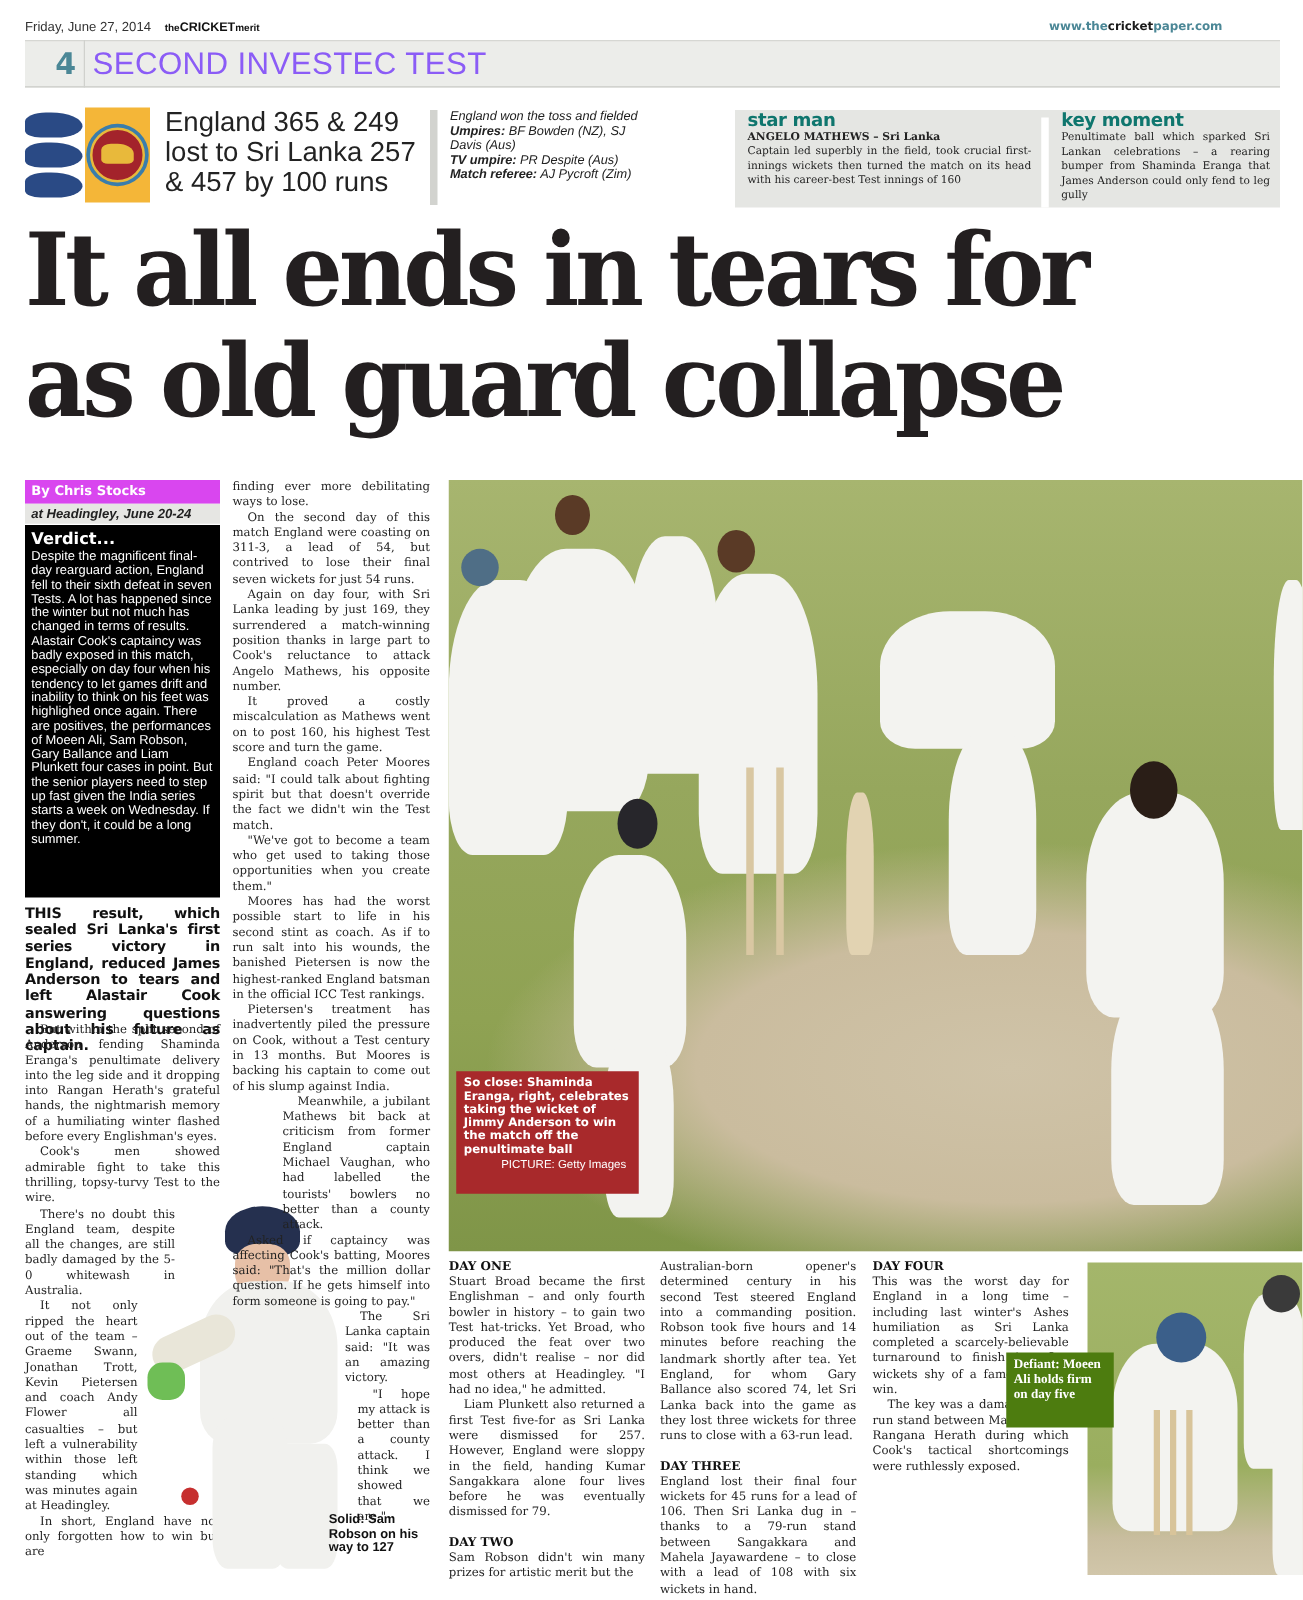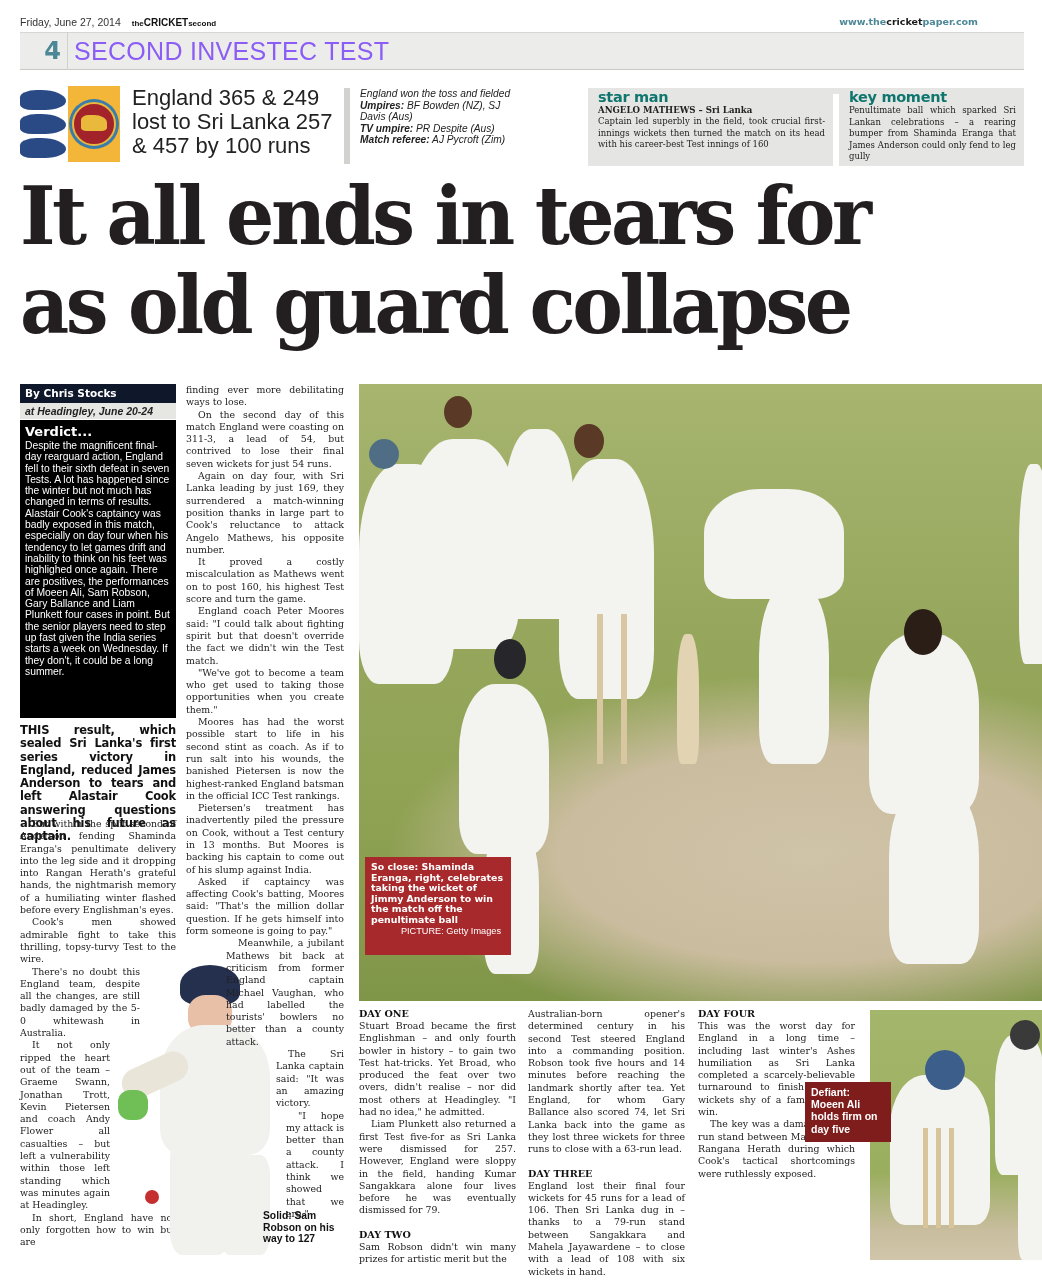--- a/index.html
+++ b/index.html
@@ -40,21 +40,21 @@
   .facts .divider { width: 6px; background: #fff; margin: 6px 0 0 0; }
   .facts .col2 { width: 185px; }
   .facts h3 { font-family: "DejaVu Sans", sans-serif; font-weight: bold; font-size: 14.5px; line-height: 16px; color: #0f766e; letter-spacing: -0.3px; }
   .facts .who { font-family: "DejaVu Serif", serif; font-weight: bold; font-size: 8.6px; line-height: 11px; color: #222; }
   .facts p { font-family: "DejaVu Serif", serif; font-size: 8.5px; line-height: 11.6px; color: #222; text-align: justify; }
 
   
   .headline { left: 20px; top: 172px; width: 1010px; font-family: "DejaVu Serif", serif; font-weight: bold; font-size: 76px; line-height: 84px; color: #231f20; letter-spacing: -3.5px; transform: scaleY(1.06); transform-origin: top left; }
 
   
-  .byline { left: 20px; top: 384px; width: 156px; height: 19px; background: #0f172a; color: #fff; font-family: "DejaVu Sans", sans-serif; font-weight: bold; font-size: 10.5px; line-height: 19px; padding-left: 5px; }
+  .byline { left: 20px; top: 384px; width: 156px; height: 19px; background: #d946ef; color: #fff; font-family: "DejaVu Sans", sans-serif; font-weight: bold; font-size: 10.5px; line-height: 19px; padding-left: 5px; }
   .dateline { left: 20px; top: 403px; width: 156px; height: 16px; background: #e6e6e3; color: #222; font-family: "Liberation Sans", sans-serif; font-weight: bold; font-style: italic; font-size: 10.5px; line-height: 16px; padding-left: 5px; }
   .verdict { left: 20px; top: 420px; width: 156px; height: 298px; background: #000000; color: #fff; padding: 4px 5px; }
   .verdict h4 { font-family: "DejaVu Sans", sans-serif; font-weight: bold; font-size: 13px; line-height: 15px; margin-bottom: 1px; }
   .verdict p { font-family: "Liberation Sans", sans-serif; font-size: 10.3px; line-height: 11.3px; }
 
   .col-text { font-family: "DejaVu Serif", serif; font-size: 9.4px; line-height: 12.3px; color: #222; text-align: justify; }
   .col-text p { text-indent: 12px; }
   .col-text p.noind { text-indent: 0; }
 
   .intro { left: 20px; top: 724px; width: 156px; font-family: "DejaVu Sans", sans-serif; font-weight: bold; font-size: 11.5px; line-height: 13.3px; color: #111; text-align: justify; letter-spacing: -0.2px; }
@@ -83,28 +83,28 @@
   .col3 { left: 359px; top: 1008px; width: 157px; }
   .col4 { left: 528px; top: 1008px; width: 157px; }
   .col5 { left: 698px; top: 1008px; width: 157px; }
   .col-text h5 { font-family: "DejaVu Serif", serif; font-weight: bold; font-size: 9.6px; line-height: 12px; color: #111; }
   .col-text .gap { height: 12px; }
 
   .moeen-photo { left: 870px; top: 1010px; width: 172px; height: 250px; overflow: hidden;
     background: linear-gradient(180deg, #a4b66b 0%, #9aae5f 65%, #c8bd9e 88%, #d1c6aa 100%); }
   .moeen-photo .fig { position: absolute; background: #f3f3f0; border-radius: 35% 35% 15% 15%; }
   .moeen-photo .stump { position: absolute; width: 5px; background: #d8c49a; }
-  .defiant { left: 805px; top: 1082px; width: 86px; height: 60px; background: #7f1d1d; color: #fff; padding: 4px 6px; font-family: Liberation Sans, sans-serif; font-weight: bold; font-size: 10.5px; line-height: 12.2px; }
+  .defiant { left: 805px; top: 1082px; width: 86px; height: 60px; background: #4d7c0f; color: #fff; padding: 4px 6px; font-family: Liberation Serif, serif; font-weight: bold; font-size: 10.5px; line-height: 12.2px; }
 </style>
 </head>
 <body>
 
 <div class="abs topline">
   <span>Friday, June 27, 2014</span>
-  <span class="brand"><small>the</small><span>CRICKET</span><small>second</small></span>
+  <span class="brand"><small>the</small><span>CRICKET</span><small>merit</small></span>
 </div>
 <div class="abs website"><span>www.the</span><b>cricket</b><span>paper.com</span></div>
 
 <div class="abs section-bar">
   <div class="pg">4</div>
   <div class="sect">SECOND INVESTEC TEST</div>
 </div>
 
 <div class="abs flags">
   <div class="flag-eng">
@@ -180,22 +180,22 @@
 
 <div class="abs col-text col2">
   <p class="noind">finding ever more debilitating ways to lose.</p>
   <p>On the second day of this match England were coasting on 311-3, a lead of 54, but contrived to lose their final seven wickets for just 54 runs.</p>
   <p>Again on day four, with Sri Lanka leading by just 169, they surrendered a match-winning position thanks in large part to Cook's reluctance to attack Angelo Mathews, his opposite number.</p>
   <p>It proved a costly miscalculation as Mathews went on to post 160, his highest Test score and turn the game.</p>
   <p>England coach Peter Moores said: "I could talk about fighting spirit but that doesn't override the fact we didn't win the Test match.</p>
   <p>"We've got to become a team who get used to taking those opportunities when you create them."</p>
   <p>Moores has had the worst possible start to life in his second stint as coach. As if to run salt into his wounds, the banished Pietersen is now the highest-ranked England batsman in the official ICC Test rankings.</p>
   <p>Pietersen's treatment has inadvertently piled the pressure on Cook, without a Test century in 13 months. But Moores is backing his captain to come out of his slump against India.</p>
+  <p style="margin-left:40px">Meanwhile, a jubilant Mathews bit back at criticism from former England captain Michael Vaughan, who had labelled the tourists' bowlers no better than a county attack.</p>
   <p>Asked if captaincy was affecting Cook's batting, Moores said: "That's the million dollar question. If he gets himself into form someone is going to pay."</p>
-  <p style="margin-left:40px">Meanwhile, a jubilant Mathews bit back at criticism from former England captain Michael Vaughan, who had labelled the tourists' bowlers no better than a county attack.</p>
   <p style="margin-left:90px">The Sri Lanka captain said: "It was an amazing victory.</p>
   <p style="margin-left:100px">"I hope my attack is better than a county attack. I think we showed that we are."</p>
 </div>
 <div class="abs robson-caption">Solid: Sam Robson on his way to 127</div>
 
 <div class="abs main-photo">
   <div class="fig" style="left:0;top:80px;width:95px;height:220px"></div>
   <div class="skin" style="left:10px;top:55px;width:30px;height:30px;background:#4f6e86"></div>
   <div class="fig" style="left:50px;top:55px;width:110px;height:210px"></div>
   <div class="skin" style="left:85px;top:12px;width:28px;height:32px"></div>

